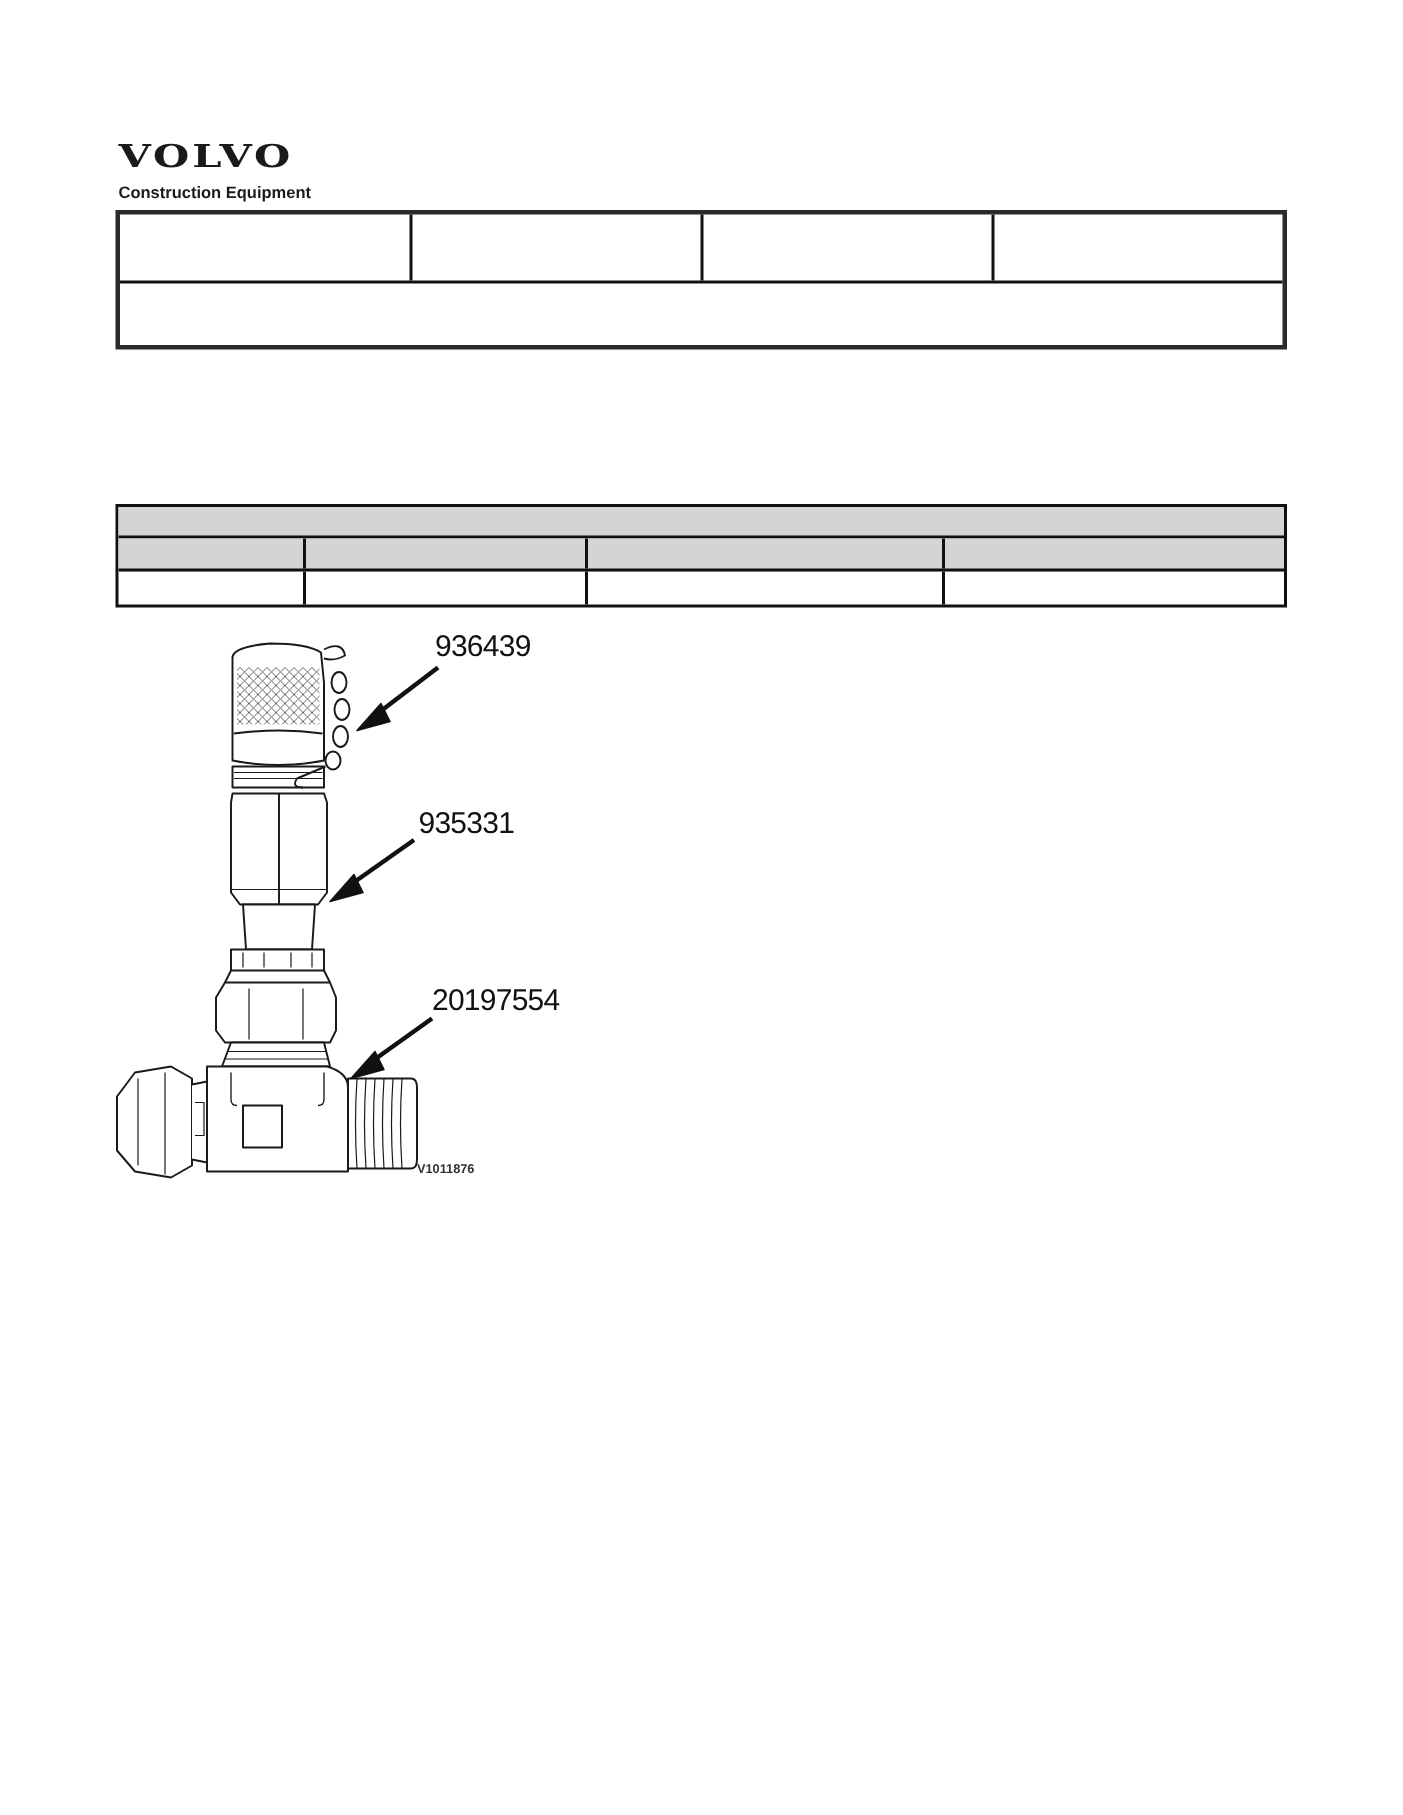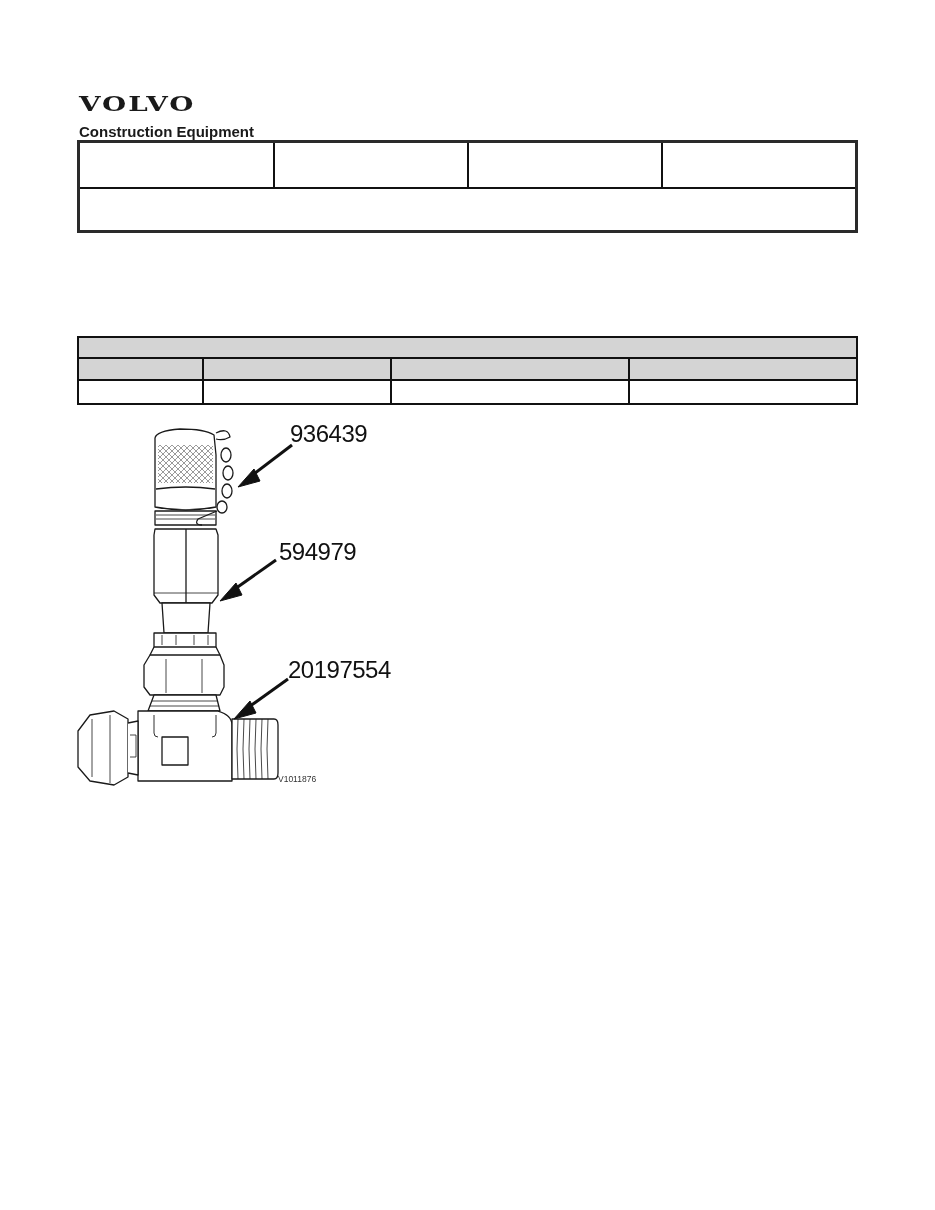--- a/index.html
+++ b/index.html
@@ -26,21 +26,21 @@
       font-size: 21px;
       letter-spacing: 1.5px;
       line-height: 20px;
       transform: scaleX(1.32);
       transform-origin: left center;
       color: #1a1a1a;
     }
     .logo-sub {
       font-family: "Liberation Sans", sans-serif;
       font-weight: bold;
-      font-size: 15px;
+      font-size: 11px;
       margin-top: 9px;
       color: #1a1a1a;
     }
 
     
     .hdr-table {
       position: absolute;
       left: 77px;
       top: 140px;
       width: 781px;
@@ -107,21 +107,21 @@
     .illustration {
       position: absolute;
       left: 70px;
       top: 415px;
       width: 320px;
       height: 390px;
     }
     .callout {
       position: absolute;
       font-family: "Liberation Sans", sans-serif;
-      font-size: 24px;
+      font-size: 20px;
       color: #111;
       letter-spacing: -0.5px;
     }
     .fig-id {
       position: absolute;
       font-family: "Liberation Sans", sans-serif;
       font-size: 8.5px;
       color: #333;
     }
   </style>
@@ -213,16 +213,16 @@
     <g stroke="#111" stroke-width="3" fill="#111">
       <line x1="222" y1="30" x2="180" y2="62"></line>
       <polygon points="168,72 184,54 190,66" stroke-width="1"></polygon>
       <line x1="206" y1="145" x2="162" y2="176"></line>
       <polygon points="150,186 166,168 172,180" stroke-width="1"></polygon>
       <line x1="218" y1="264" x2="176" y2="294"></line>
       <polygon points="164,304 180,286 186,298" stroke-width="1"></polygon>
     </g>
   </svg>
   <div class="callout" style="left:220px; top:5px;">936439</div>
-  <div class="callout" style="left:209px; top:123px;">594979</div>
+  <div class="callout" style="left:209px; top:123px;">935331</div>
   <div class="callout" style="left:218px; top:241px;">20197554</div>
-  <div class="fig-id" style="left:208px; top:359px;">V1011876</div>
+  <div class="fig-id" style="left:208px; top:359px;font-weight:bold;">V1011876</div>
 </div>
 
 </body></html>

